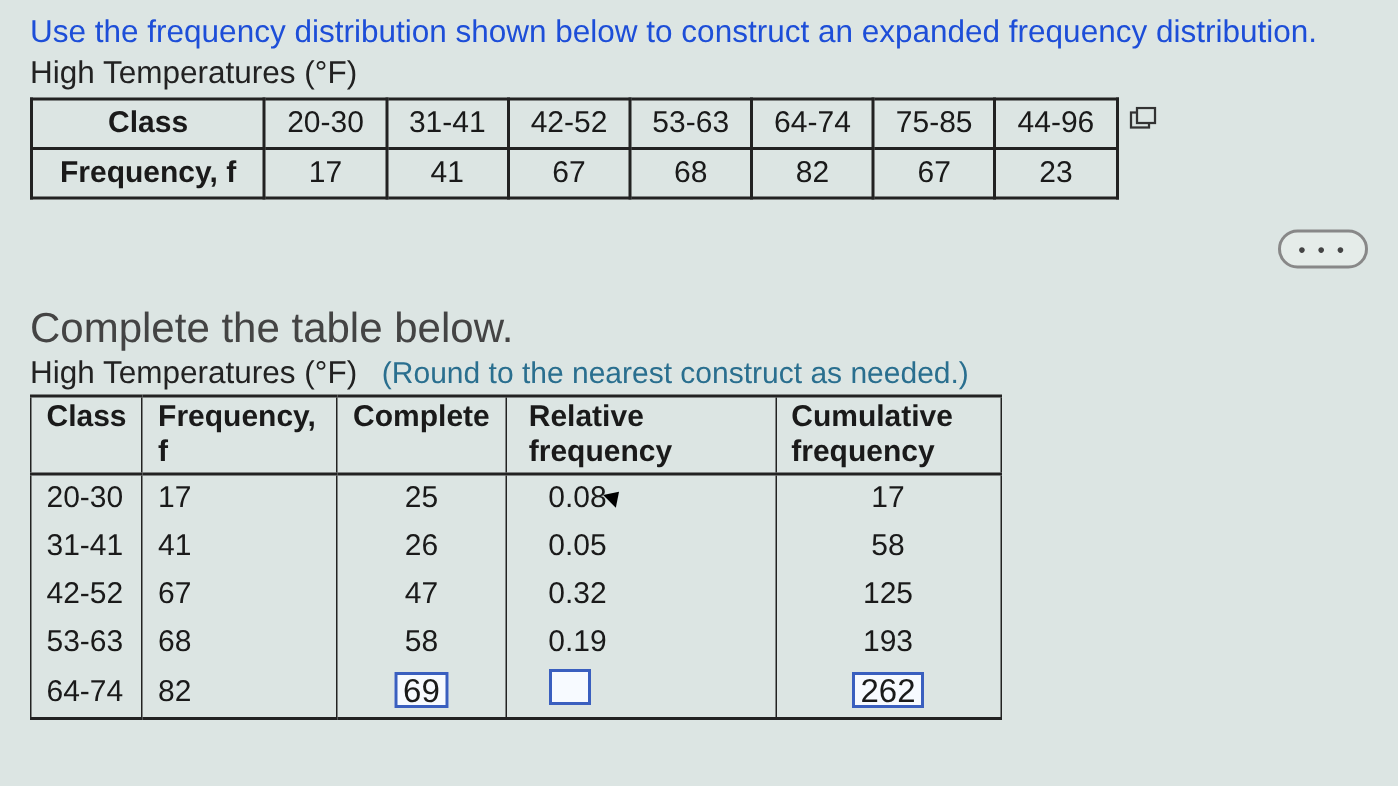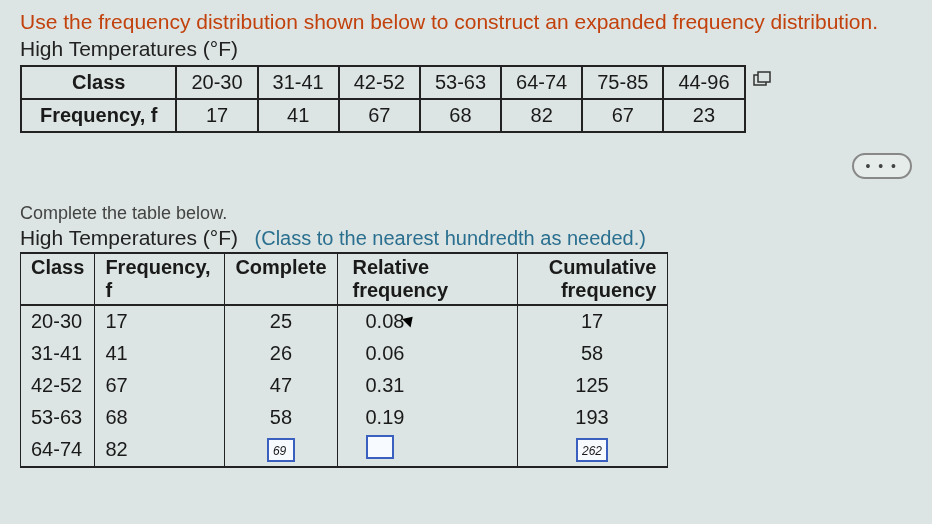--- a/index.html
+++ b/index.html
@@ -7,21 +7,21 @@
       width: 932px;
       height: 524px;
       background: #dce5e3;
       font-family: Arial, sans-serif;
       color: #1a1a1a;
       padding: 8px 20px;
       position: relative;
     }
     .prompt {
       font-size: 21px;
-      color: #c2410c;
+      color: #1d4ed8;
       line-height: 1.3;
       margin-bottom: 2px;
     }
     .subtitle {
       font-size: 21px;
       color: #222;
       margin-bottom: 4px;
     }
     .given-table {
       border-collapse: collapse;
@@ -54,21 +54,21 @@
       top: -10px;
       border: 2px solid #888;
       background: #e5ece9;
       border-radius: 16px;
       padding: 3px 12px;
       font-size: 14px;
       color: #444;
       letter-spacing: 2px;
     }
     .instruction {
-      font-size: 18px;
+      font-size: 28px;
       color: #444;
       margin-bottom: 2px;
     }
     .sub2 { display: inline; font-size: 21px; color: #222; }
     .hint { display: inline; color: #2a6f8f; font-size: 20px; margin-left: 12px; }
     .answer-table {
       border-collapse: collapse;
       margin-top: 2px;
     }
     .answer-table th, .answer-table td {
@@ -98,24 +98,23 @@
     .answer-table .col-mid { width: 90px; text-align: center;}
     .answer-table .col-rel { width: 180px; text-align: left; padding-left: 28px;}
     .answer-table .col-cum { width: 150px; text-align: center;}
     .box-input {
       display: inline-block;
       border: 2px solid #3a5fbf;
       background: #f7faff;
       min-width: 28px;
       height: 24px;
       padding: 0 4px;
-      text-align: left;
-      font-size: 12px;
+      text-align: right;
+      font-size: 22px;
       line-height: 22px;
-      font-style: italic;
     }
     .box-empty { width: 24px; }
     .cursor {
       position: relative;
       display: inline-block;
     }
     .cursor::after {
       content: "";
       position: absolute;
       right: -10px;
@@ -168,53 +167,53 @@
 </span>
 </div>
 
 <div class="divider-row">
   <span class="more-btn">• • •</span>
 </div>
 
 <div class="instruction">Complete the table below.</div>
 <div>
   <span class="sub2">High Temperatures (°F)</span>
-  <span class="hint">(Class to the nearest hundredth as needed.)</span>
+  <span class="hint">(Round to the nearest construct as needed.)</span>
 </div>
 
 <table class="answer-table">
   <thead>
     <tr>
       <th class="col-class">Class</th>
       <th class="col-freq">Frequency, f</th>
       <th class="col-mid">Complete</th>
       <th class="col-rel" style="padding-left:15px;">Relative frequency</th>
-      <th class="col-cum" style="text-align:right;">Cumulative frequency</th>
+      <th class="col-cum" style="text-align:left;">Cumulative frequency</th>
     </tr>
   </thead>
   <tbody id="answer-body">
       <tr>
         <td class="col-class">20-30</td>
         <td class="col-freq">17</td>
         <td class="col-mid">25</td>
         <td class="col-rel"><span class="cursor">0.08</span></td>
         <td class="col-cum">17</td>
       </tr>
       <tr>
         <td class="col-class">31-41</td>
         <td class="col-freq">41</td>
         <td class="col-mid">26</td>
-        <td class="col-rel"><span>0.06</span></td>
+        <td class="col-rel"><span>0.05</span></td>
         <td class="col-cum">58</td>
       </tr>
       <tr>
         <td class="col-class">42-52</td>
         <td class="col-freq">67</td>
         <td class="col-mid">47</td>
-        <td class="col-rel"><span>0.31</span></td>
+        <td class="col-rel"><span>0.32</span></td>
         <td class="col-cum">125</td>
       </tr>
       <tr>
         <td class="col-class">53-63</td>
         <td class="col-freq">68</td>
         <td class="col-mid">58</td>
         <td class="col-rel"><span>0.19</span></td>
         <td class="col-cum">193</td>
       </tr>
       <tr>

